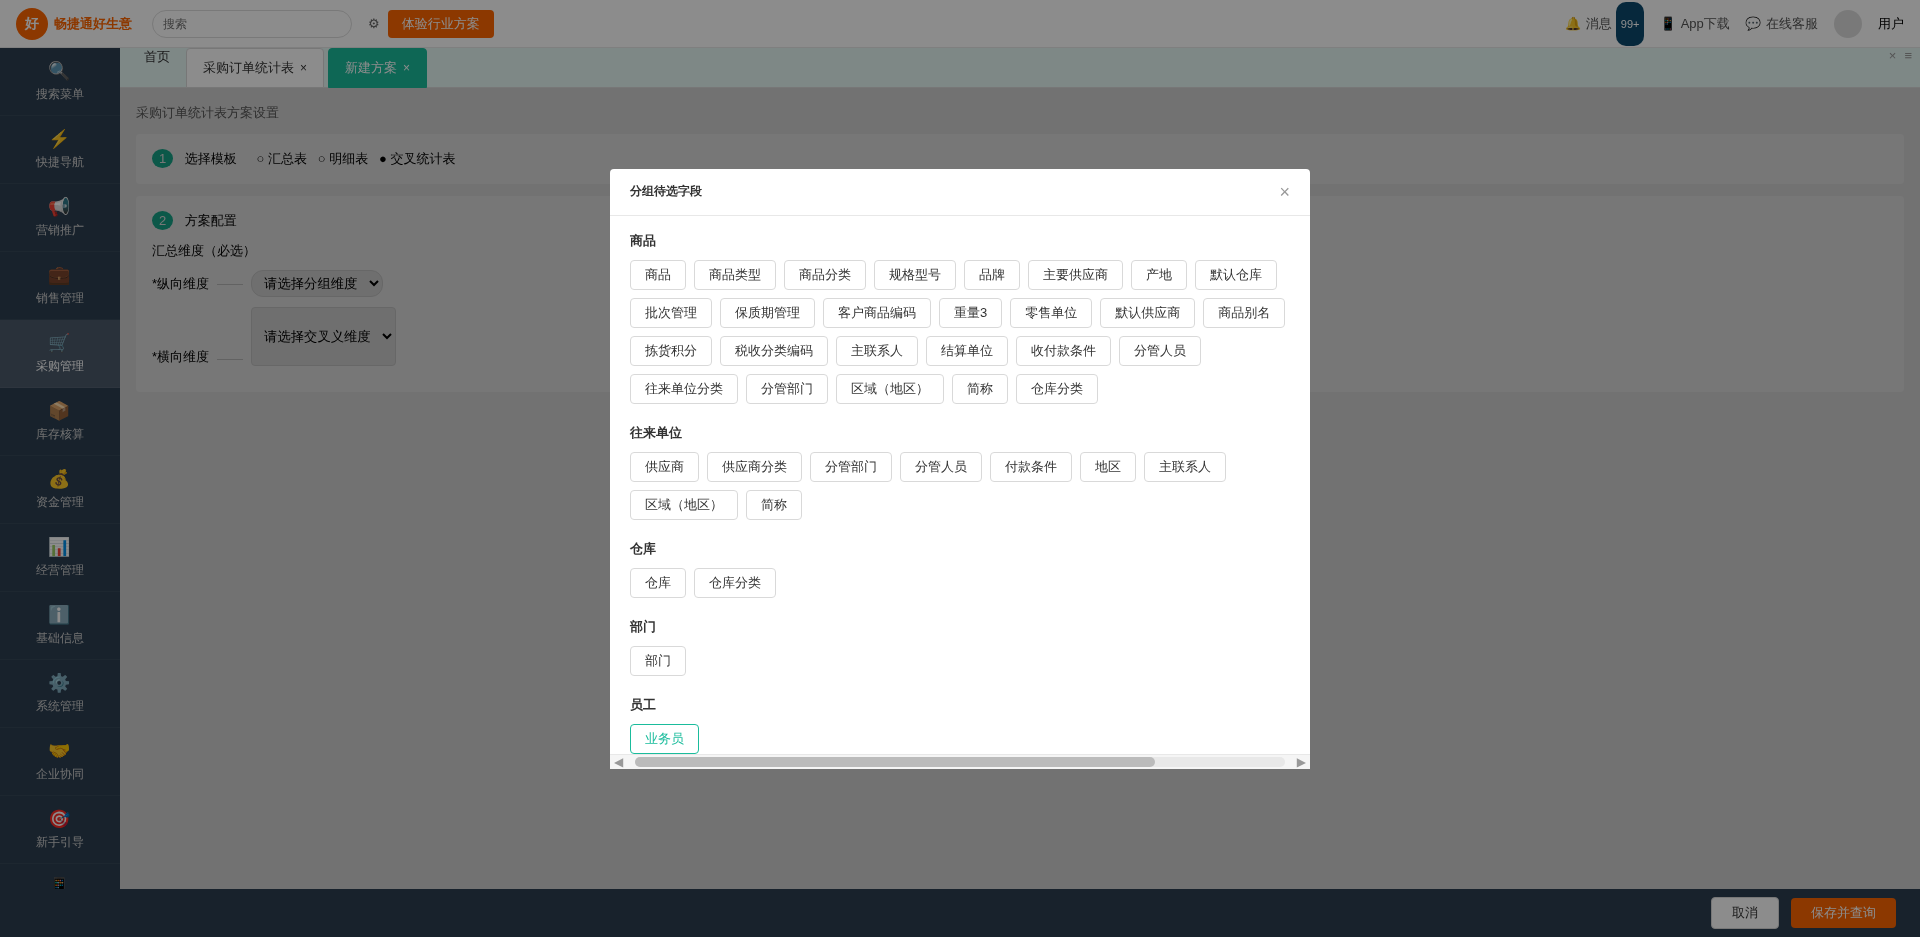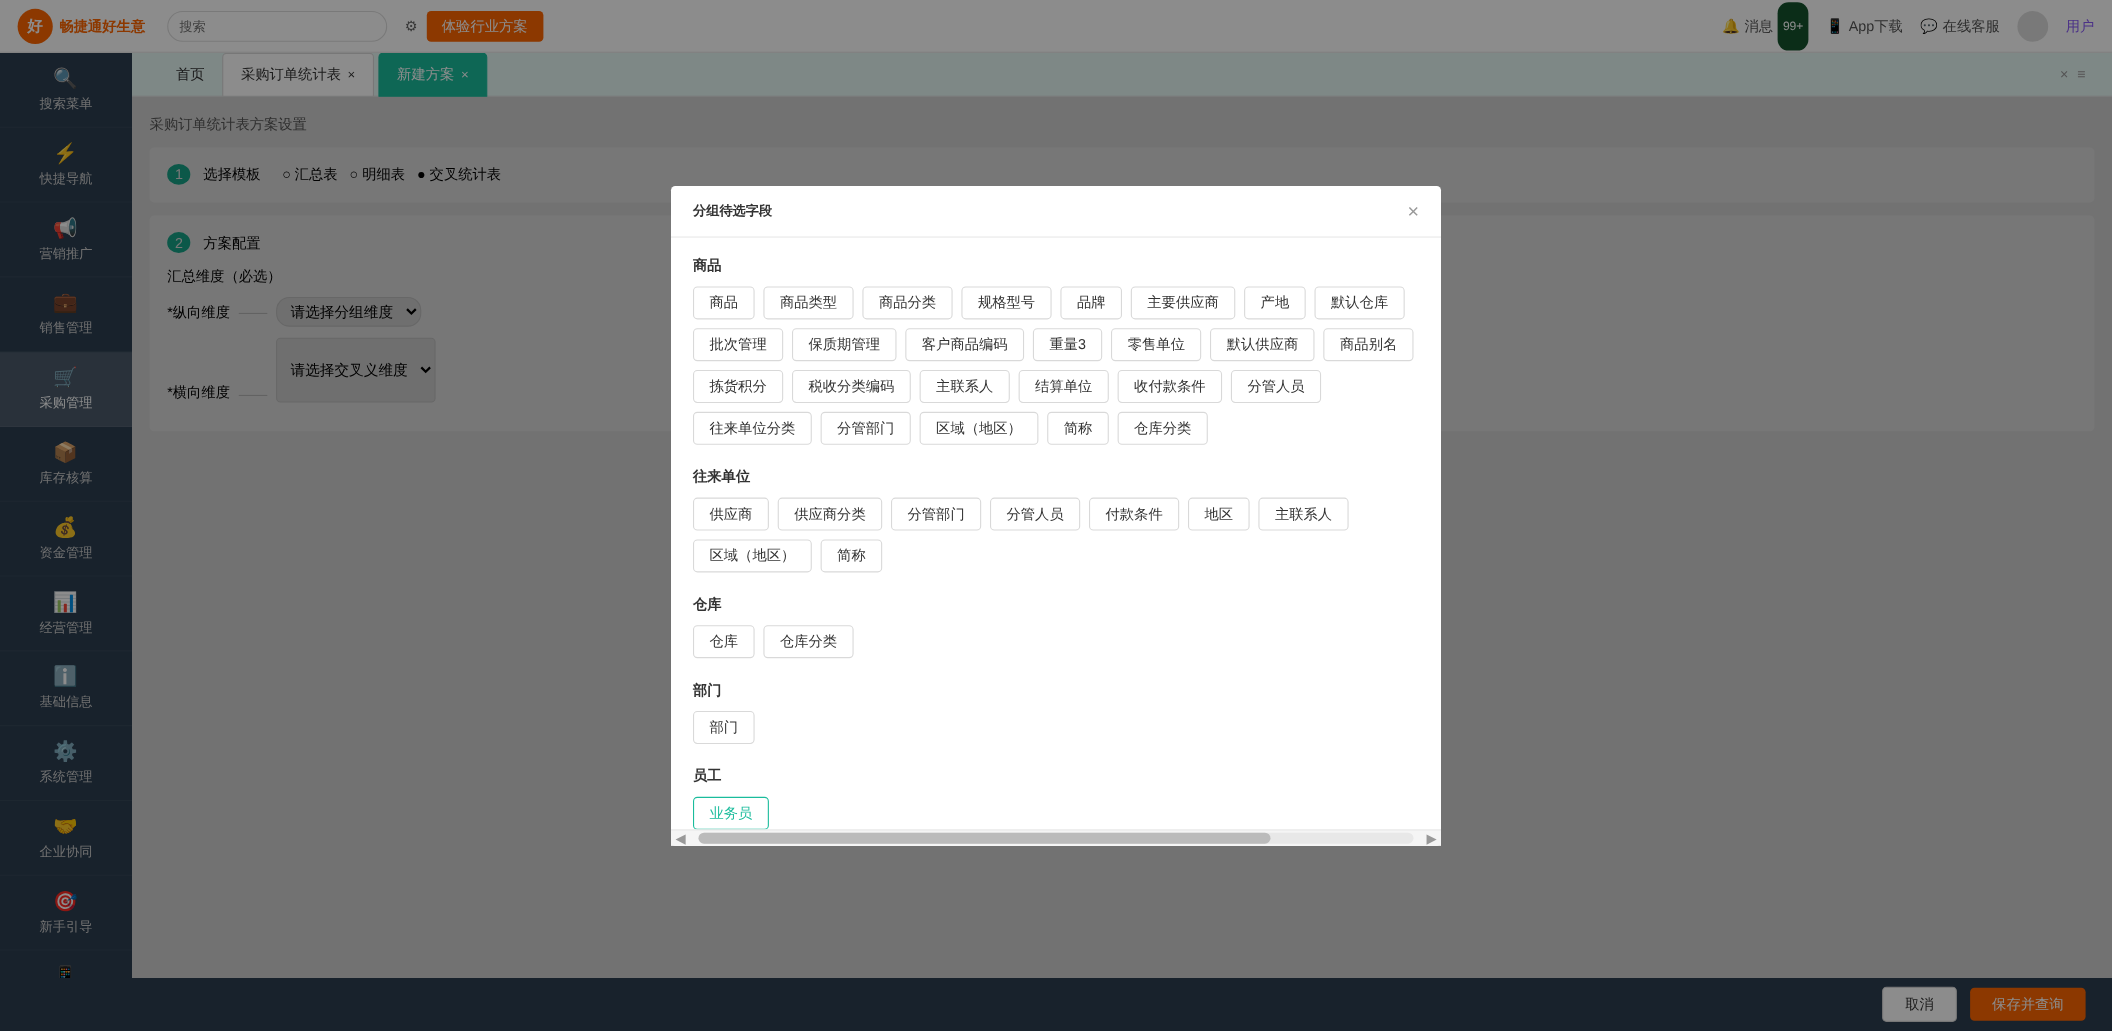--- a/index.html
+++ b/index.html
@@ -53,41 +53,40 @@
       font-size: 13px;
       cursor: pointer;
     }
     .header-right {
       display: flex; align-items: center; gap: 16px;
       margin-left: auto;
       color: #555; font-size: 13px;
     }
     .header-right-item { display: flex; align-items: center; gap: 4px; cursor: pointer; }
     .badge {
-      background: #14532d;
+      background: #0c4a6e;
       color: #fff;
       border-radius: 10px;
       font-size: 11px;
       padding: 16px 5px;
       min-width: 18px;
       text-align: left;
     }
     .user-avatar {
       width: 28px; height: 28px;
       background: #ddd;
       border-radius: 50%;
     }
 
     
     .tab-bar {
       height: 40px;
       background: #e6f7f5;
       display: flex;
-      align-items: center;
-      padding: 0 24px;
+      padding: 0 8px;
       border-bottom: 1px solid #d9d9d9;
       position: fixed;
       top: 48px; left: 120px; right: 0;
       z-index: 99;
     }
     .tab-item {
       height: 40px;
       padding: 0 16px;
       display: flex; align-items: center; gap: 6px;
       background: #fff;
@@ -286,21 +285,21 @@
     </div>
     <div class="header-right-item">
       <span>📱</span>
       <span>App下载</span>
     </div>
     <div class="header-right-item">
       <span>💬</span>
       <span>在线客服</span>
     </div>
     <div class="user-avatar"></div>
-    <span style="color:#8b5cf6;">用户</span>
+    <span style="color:#000000;">用户</span>
   </div>
 </div>
 
 <div class="sidebar">
   <div class="sidebar-item">
     <span class="sidebar-icon">🔍</span>
     <span>搜索菜单</span>
   </div>
   <div class="sidebar-item">
     <span class="sidebar-icon">⚡</span>

